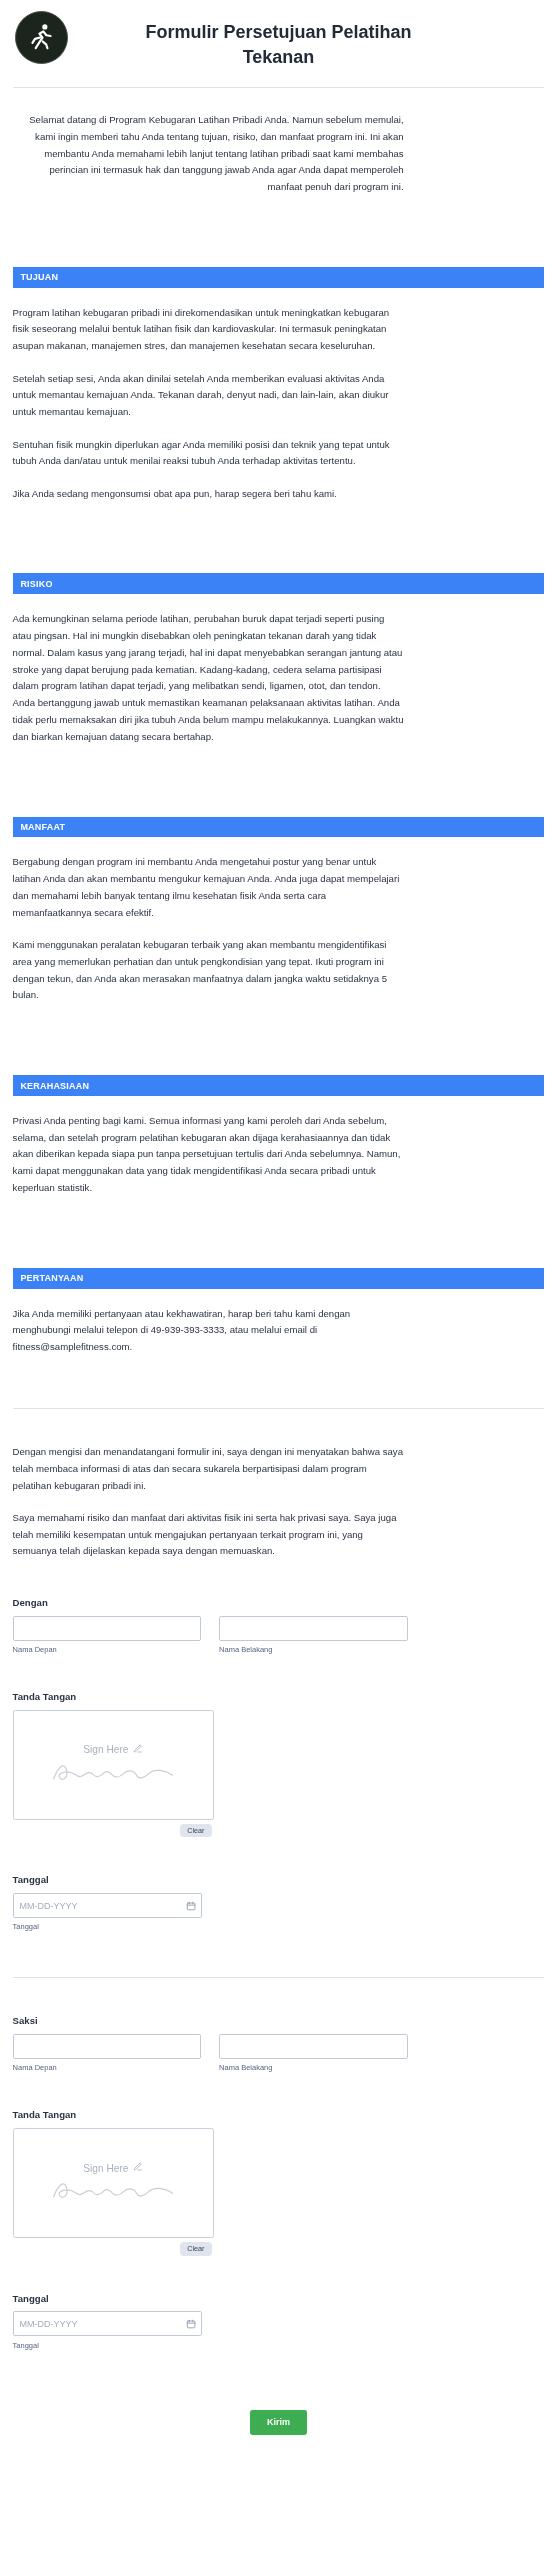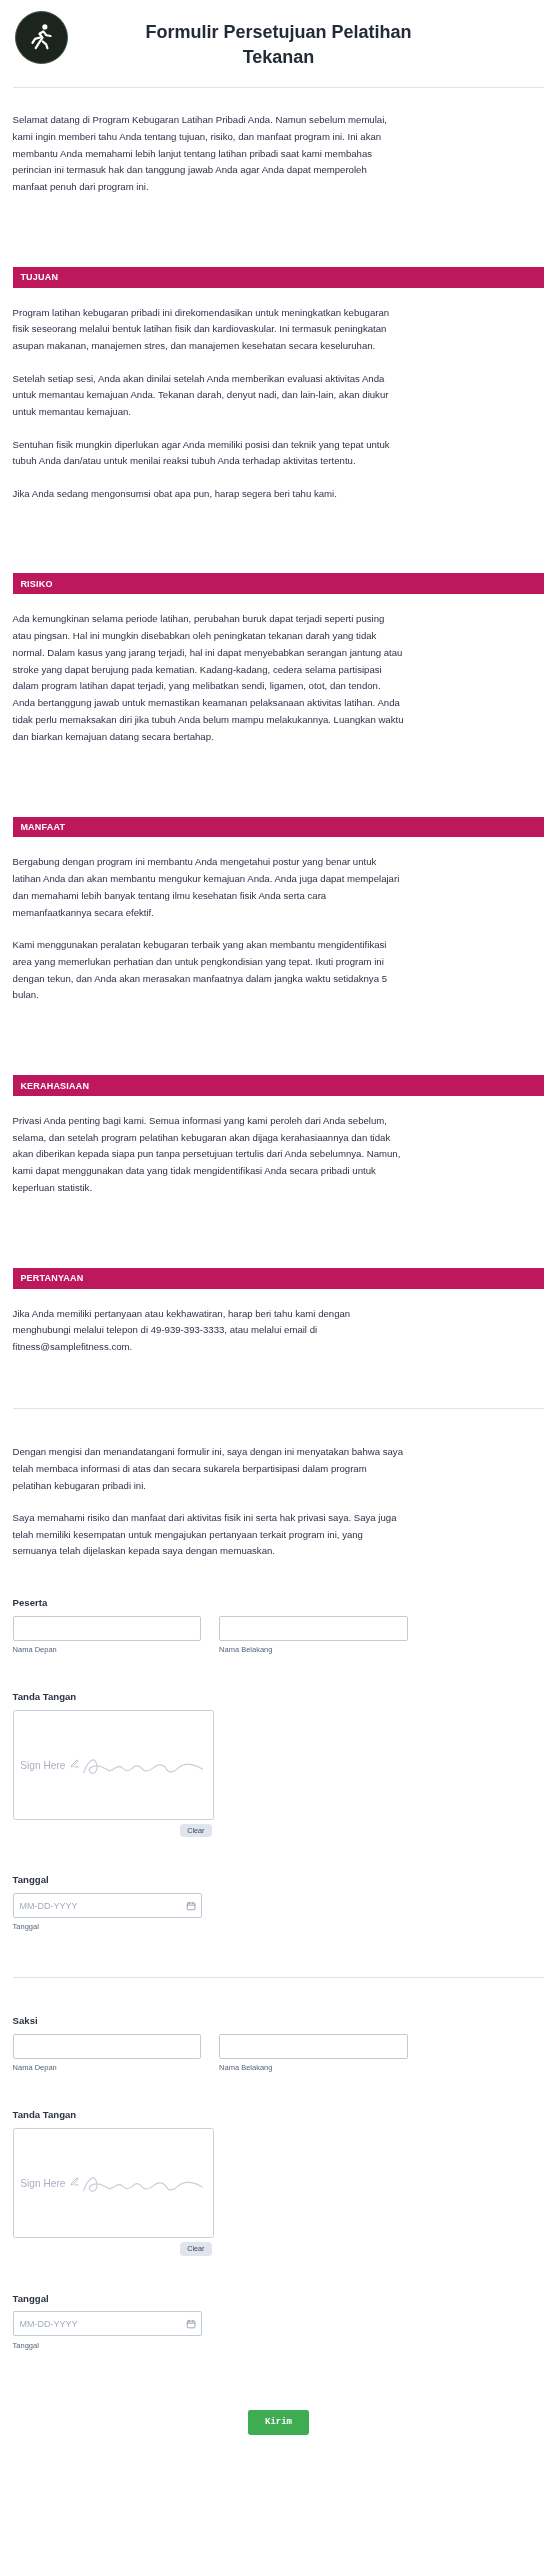--- a/index.html
+++ b/index.html
@@ -10,53 +10,53 @@
   .header{position:relative;padding:20.4px 0 18px;}
   .logo{position:absolute;left:2.4px;top:10.8px;width:53px;height:53px;border-radius:50%;
         background:#1c241e;border:1.8px solid #49544a;box-sizing:border-box;
         display:flex;align-items:center;justify-content:center;}
   .form-title{margin:0 auto;max-width:287px;text-align:center;font-size:18px;line-height:1.35;
         font-weight:700;color:#232b37;}
   .divider{border:none;border-top:0.6px solid #dfe3e8;margin:0;}
 
   
   p.body{font-size:9.6px;line-height:1.75;max-width:391px;margin:0 0 15.6px;color:#2c3345;}
-  p.intro{margin-top:24px;}
-  .section-bar{background:#be185d;color:#ffffff;font-size:9px;font-weight:700;letter-spacing:0.2px;
+  p.intro{margin-top:24px;text-align:right;}
+  .section-bar{background:#3b82f6;color:#ffffff;font-size:9px;font-weight:700;letter-spacing:0.2px;
         padding:5.4px 7.8px;margin:71px 0 17px;}
 
   
   .question{margin-top:37px;}
   .q-label{font-size:9.6px;font-weight:700;color:#2c3345;margin:0 0 7.8px;}
   .name-row{display:flex;gap:18px;max-width:395px;}
   .name-col{flex:1;}
   input.text{width:100%;height:25px;border:0.6px solid #c2c9d6;border-radius:1.8px;padding:0 6px;
         font-size:9px;box-sizing:border-box;color:#2c3345;background:#fff;font-family:inherit;}
   input.text::placeholder{color:#a3abbc;}
   .sublabel{font-size:7.5px;color:#57647e;margin-top:4.2px;}
 
   
   .sigpad{width:199px;height:108px;border:0.6px solid #c9cfdb;border-radius:2.4px;background:#fff;
-        display:flex;align-items:center;justify-content:center;cursor:crosshair;}
+        display:flex;flex-direction:column;align-items:center;justify-content:center;cursor:crosshair;}
   .sign-here-row{display:flex;align-items:center;gap:4.8px;color:#aab1bf;font-size:10.2px;}
   .squiggle{margin-top:1.2px;}
   .clear-row{width:199px;text-align:right;margin-top:3.6px;}
   .clear-btn{background:#dfe4ed;border:none;border-radius:4px;font-size:7.2px;color:#39445a;
         padding:2.4px 7.2px;cursor:pointer;font-family:inherit;}
 
   
   .date-wrap{position:relative;width:189px;}
   .cal-icon{position:absolute;right:5.4px;top:50%;transform:translateY(-50%);line-height:0;cursor:pointer;}
 
   
   .divider-mid{border:none;border-top:0.6px solid #dfe3e8;margin:52px 0 35px;}
   .divider-mid2{border:none;border-top:0.6px solid #dfe3e8;margin:46px 0 0;}
   .submit-row{text-align:center;margin:60px 0 43px;}
   .submit-btn{background:#3eac51;color:#fff;border:none;border-radius:2.4px;font-size:9px;font-weight:700;
-        padding:7.8px 17px;cursor:pointer;font-family:Liberation Mono, monospace;}
+        padding:7.8px 17px;cursor:pointer;font-family:Liberation Sans, sans-serif;}
 </style>
 </head>
 <body>
 
 <div class="page">
 
   <header class="header">
     <div class="logo">
       <span>
         <svg width="31" height="31" viewBox="0 0 24 24" fill="none" stroke="#ffffff" stroke-width="1.7" stroke-linecap="round" stroke-linejoin="round">
@@ -91,21 +91,21 @@
 
   <h2 class="section-bar">PERTANYAAN</h2>
   <p class="body">Jika Anda memiliki pertanyaan atau kekhawatiran, harap beri tahu kami dengan menghubungi melalui telepon di 49-939-393-3333, atau melalui email di fitness@samplefitness.com.</p>
 
   <hr class="divider-mid">
 
   <p class="body">Dengan mengisi dan menandatangani formulir ini, saya dengan ini menyatakan bahwa saya telah membaca informasi di atas dan secara sukarela berpartisipasi dalam program pelatihan kebugaran pribadi ini.</p>
   <p class="body">Saya memahami risiko dan manfaat dari aktivitas fisik ini serta hak privasi saya. Saya juga telah memiliki kesempatan untuk mengajukan pertanyaan terkait program ini, yang semuanya telah dijelaskan kepada saya dengan memuaskan.</p>
 
   <div class="question">
-    <div class="q-label">Peserta</div>
+    <div class="q-label">Dengan</div>
     <div class="name-row">
       <div class="name-col">
         <input class="text" type="text" value="" style="">
         <div class="sublabel">Nama Depan</div>
       </div>
       <div class="name-col">
         <input class="text" type="text" value="" style="">
         <div class="sublabel">Nama Belakang</div>
       </div>
     </div>

